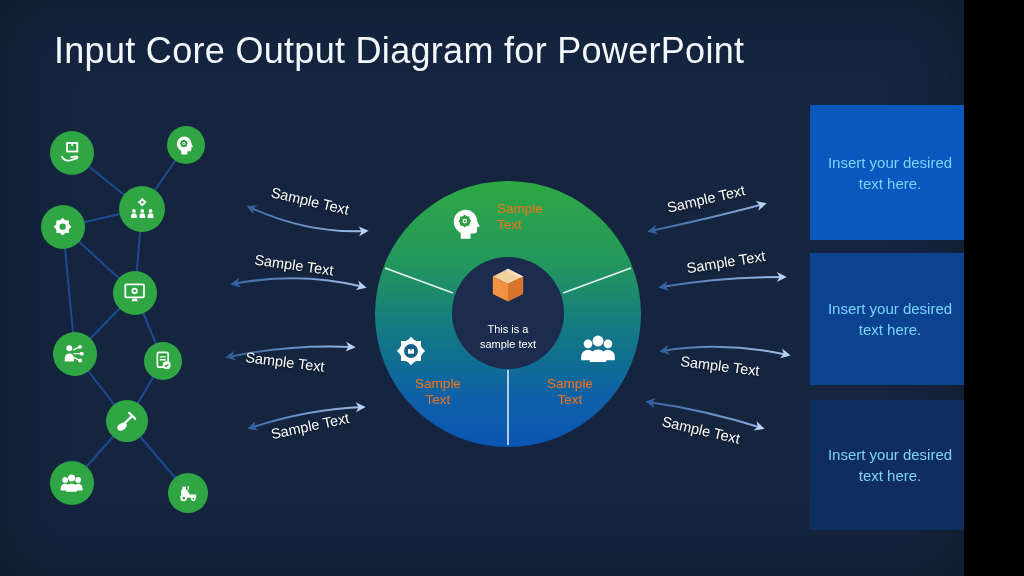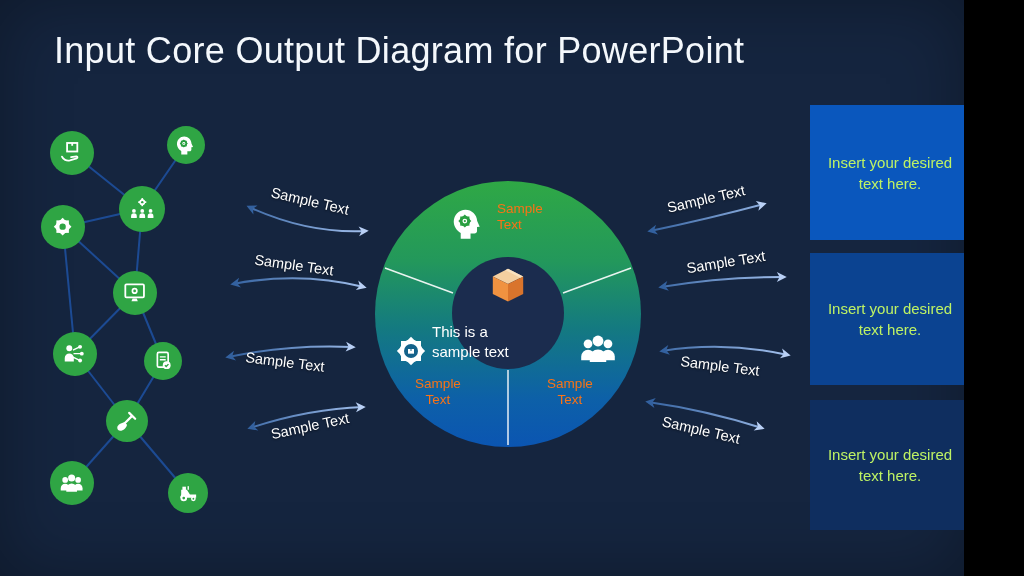--- a/index.html
+++ b/index.html
@@ -27,31 +27,31 @@
     position:absolute;left:77px;top:76px;width:112px;height:112px;border-radius:50%;
     background:#1b2c4e;
   }
   .seg-icon{position:absolute;z-index:4;}
   .seg-label{
     position:absolute;z-index:4;color:#f97316;font-size:13.5px;line-height:1.22;
     white-space:pre-line;
   }
   .seg-label.centered{text-align:center;}
   .core-label{
-    position:absolute;left:432px;top:322px;width:130px;z-index:4;color:#fff;
-    font-size:15px;line-height:1.35;white-space:pre-line;
+    position:absolute;left:443px;top:322px;width:130px;z-index:4;color:#fff;
+    font-size:11px;line-height:1.35;text-align:center;white-space:pre-line;
   }
   .alabel{
     position:absolute;width:110px;text-align:center;color:#fff;font-size:14.5px;z-index:4;
     text-shadow:0 1px 2px rgba(0,0,0,.55);
   }
   .obox{
     position:absolute;left:810px;width:160px;border-radius:0;z-index:2;
     display:flex;align-items:center;justify-content:center;text-align:center;
-    color:#bef264;font-size:15px;line-height:1.4;padding:0 16px;box-sizing:border-box;
+    color:#7dd3fc;font-size:15px;line-height:1.4;padding:0 16px;box-sizing:border-box;
   }
   .obox.b1{top:105px;height:135px;background:#0a57bd;}
   .obox.b2{top:253px;height:132px;background:#0b4391;}
   .obox.b3{top:400px;height:130px;background:#0f2e5f;}
 </style>
 </head>
 <body>
 
 <div class="slide">
 

